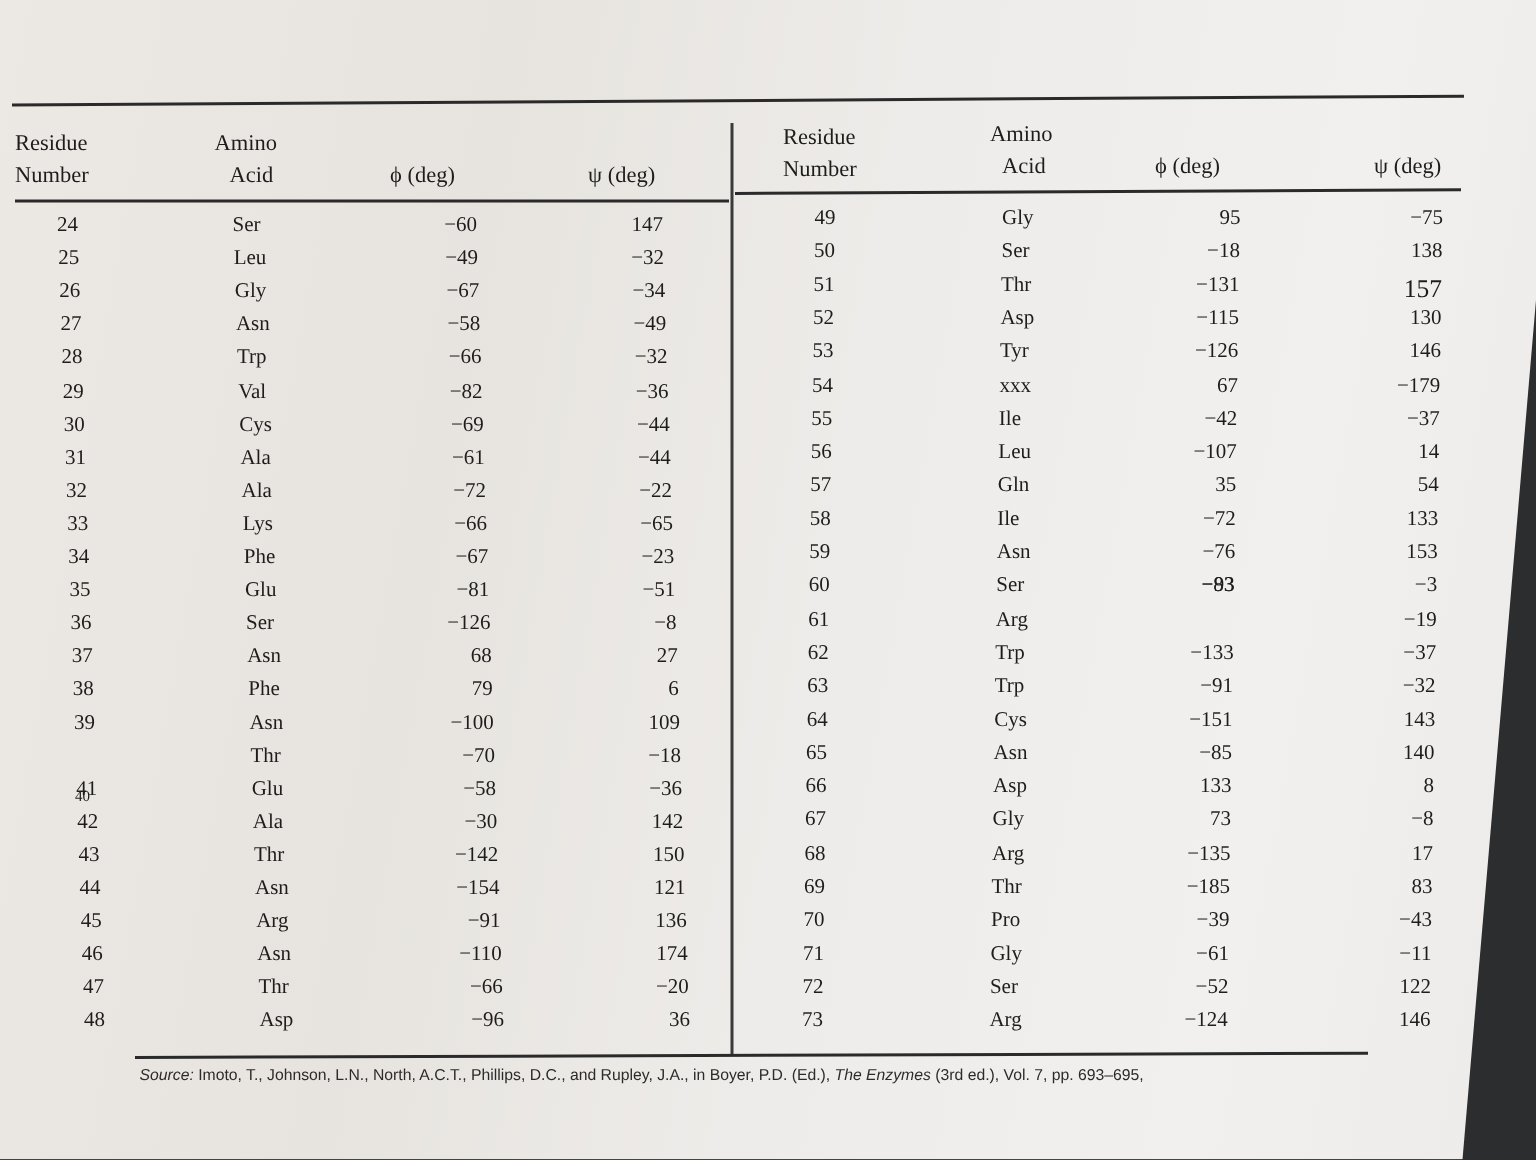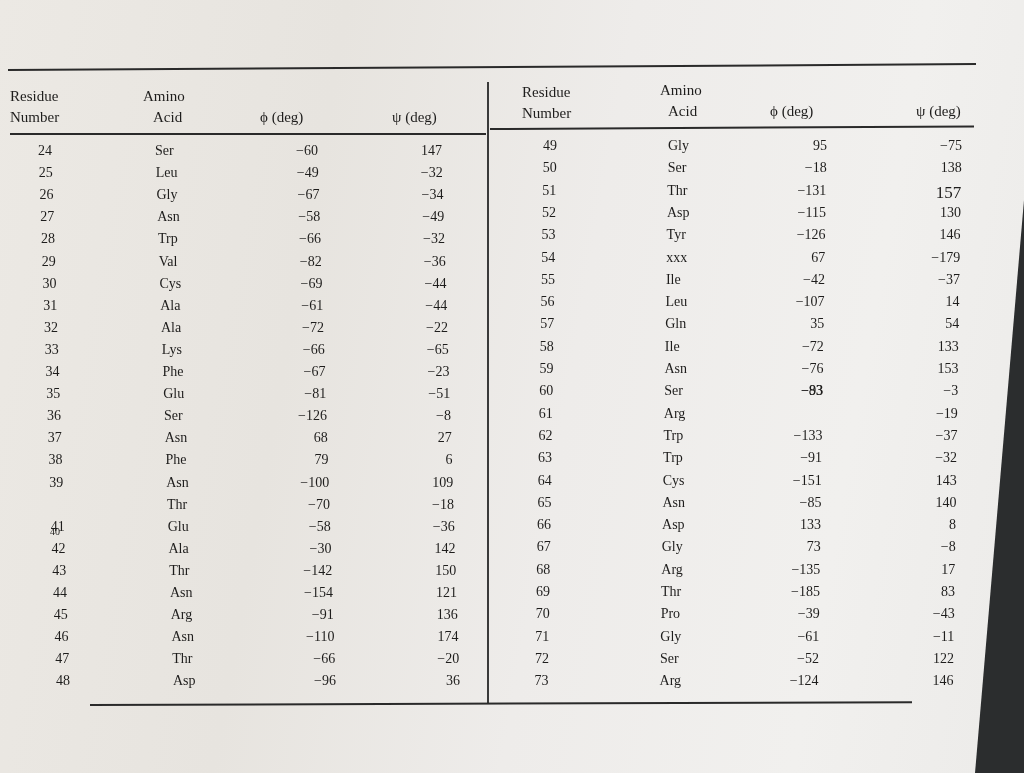--- a/index.html
+++ b/index.html
@@ -277,14 +277,15 @@
       <div class="row" style="top: 650.9px; font-size: 14px; left: 893.95px; width: 60px; text-align: right;">122</div>
       <div class="row" style="top: 673.2px; font-size: 14px; left: 534.6px;">73</div>
       <div class="row" style="top: 673.2px; font-size: 14px; left: 659.6px;">Arg</div>
       <div class="row" style="top: 673.2px; font-size: 14px; left: 758.6px; width: 60px; text-align: right;">−124</div>
       <div class="row" style="top: 673.2px; font-size: 14px; left: 893.6px; width: 60px; text-align: right;">146</div>
     </div>
 
   <div class="rule-bottom"></div>
 
   <div class="source">
+    <div><i>Source:</i><span> Imoto, T., Johnson, L.N., North, A.C.T., Phillips, D.C., and Rupley, J.A., in Boyer, P.D. (Ed.), </span><i>The Enzymes</i><span> (3rd ed.), Vol. 7, pp. 693–695,</span></div>
   </div>
 </div>
 
 </body></html>

